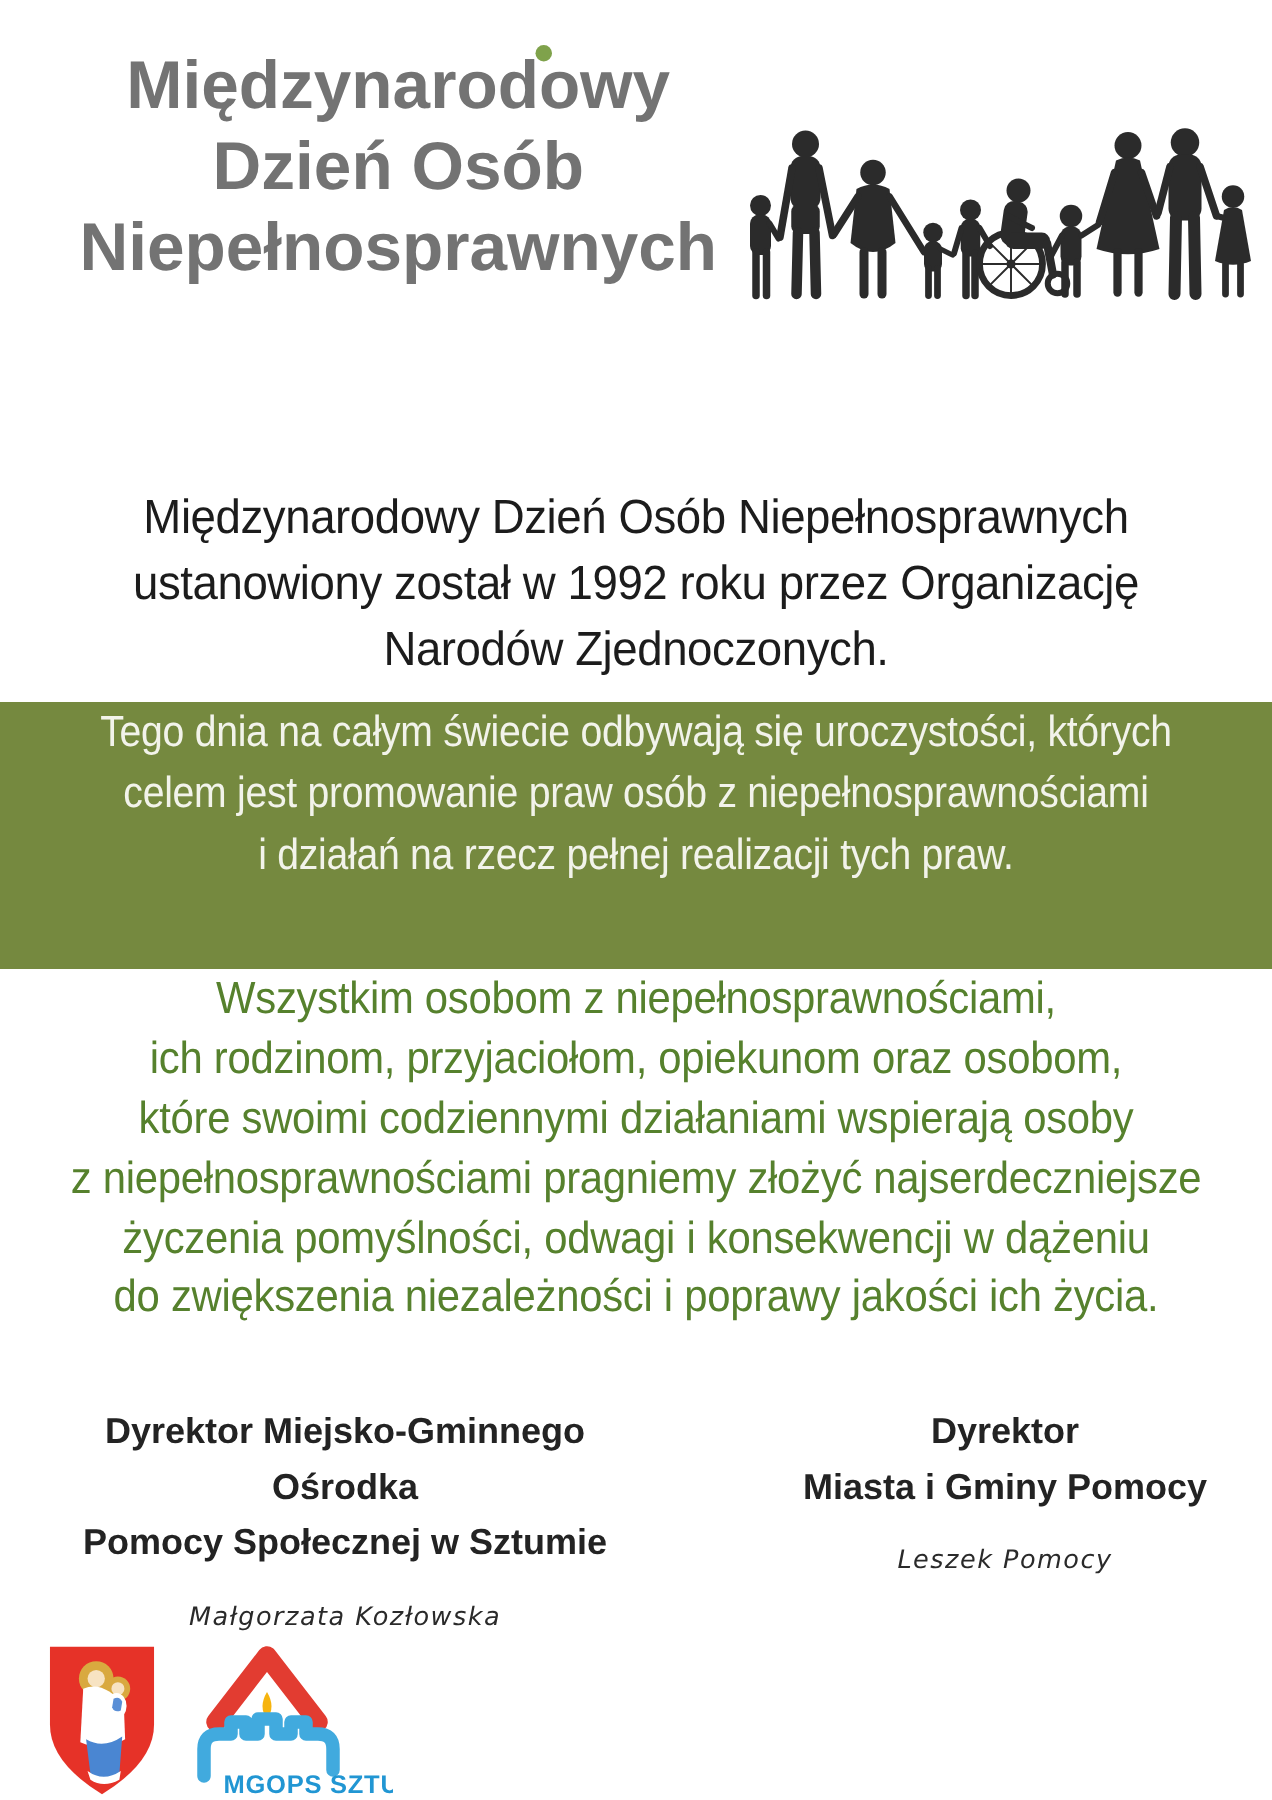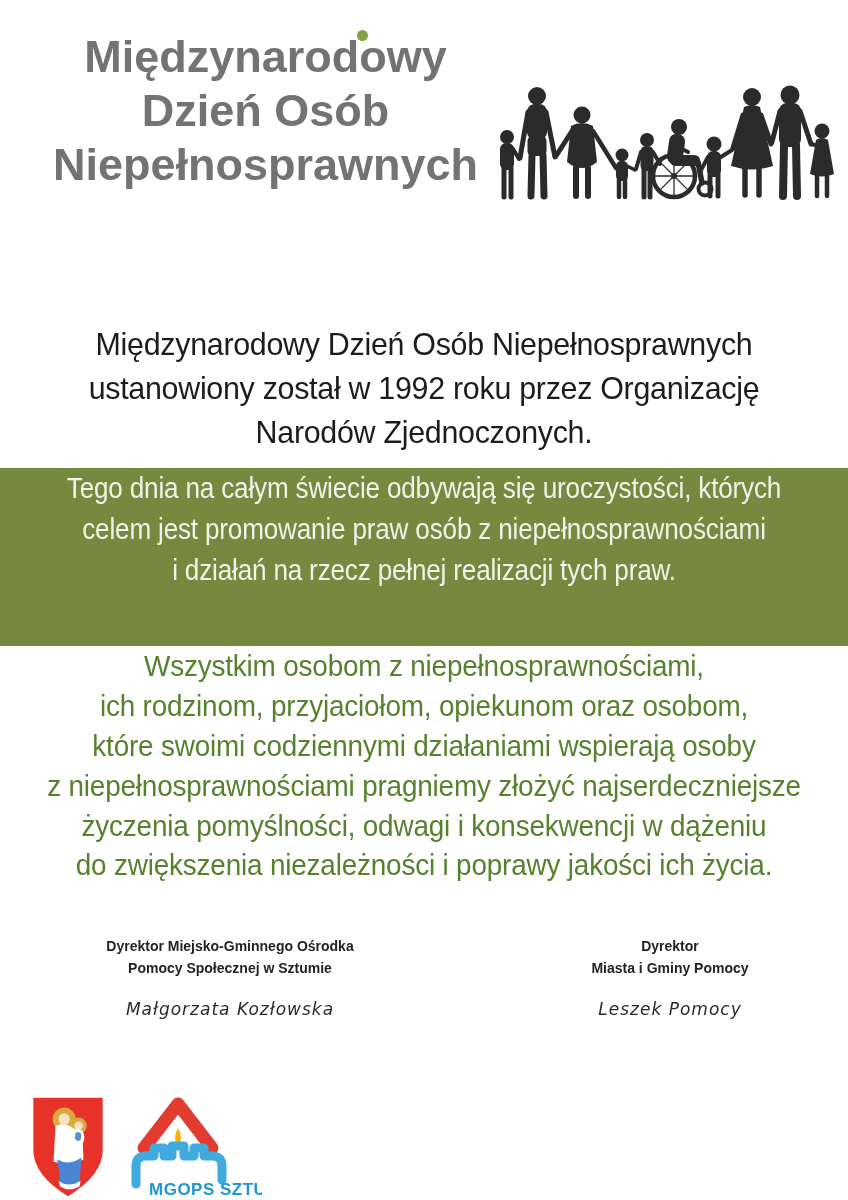--- a/index.html
+++ b/index.html
@@ -38,21 +38,21 @@
   .band-text span{display:block;}
   .wishes{
     position:absolute;top:646px;left:0;width:848px;text-align:center;
     font-size:30px;color:#56812d;line-height:1.33;letter-spacing:-0.2px;
     transform:scaleX(.93);transform-origin:center;
   }
   
   .sig{position:absolute;top:936px;text-align:center;color:#232323;}
   .sig-left{left:20px;width:420px;}
   .sig-right{left:510px;width:320px;}
-  .sig .role{font-size:14px;font-weight:600;line-height:1.55;}
+  .sig .role{font-size:24px;font-weight:600;line-height:1.55;}
   .sig .role span{display:block;}
   .sig .name{
     margin-top:20px;font-size:17px;font-style:italic;font-weight:400;
     font-family:"DejaVu Sans",sans-serif;letter-spacing:1px;color:#2a2a2a;
   }
   
   .coat{position:absolute;left:28px;top:1094px;width:80px;height:106px;}
   .mgops{position:absolute;left:114px;top:1090px;width:148px;height:110px;}
 </style>
 </head>

